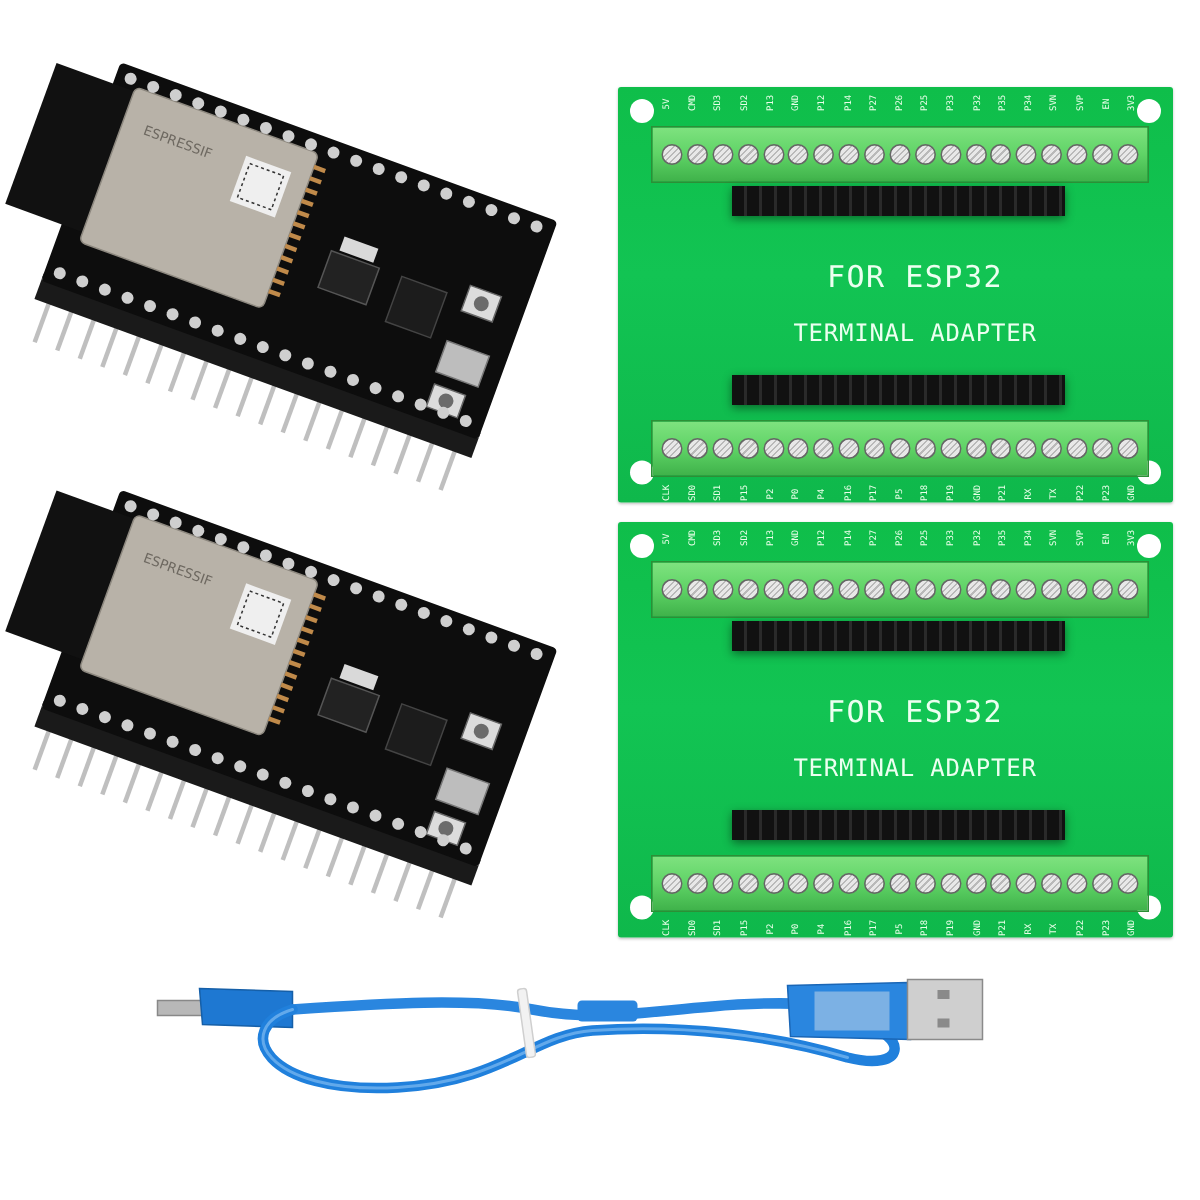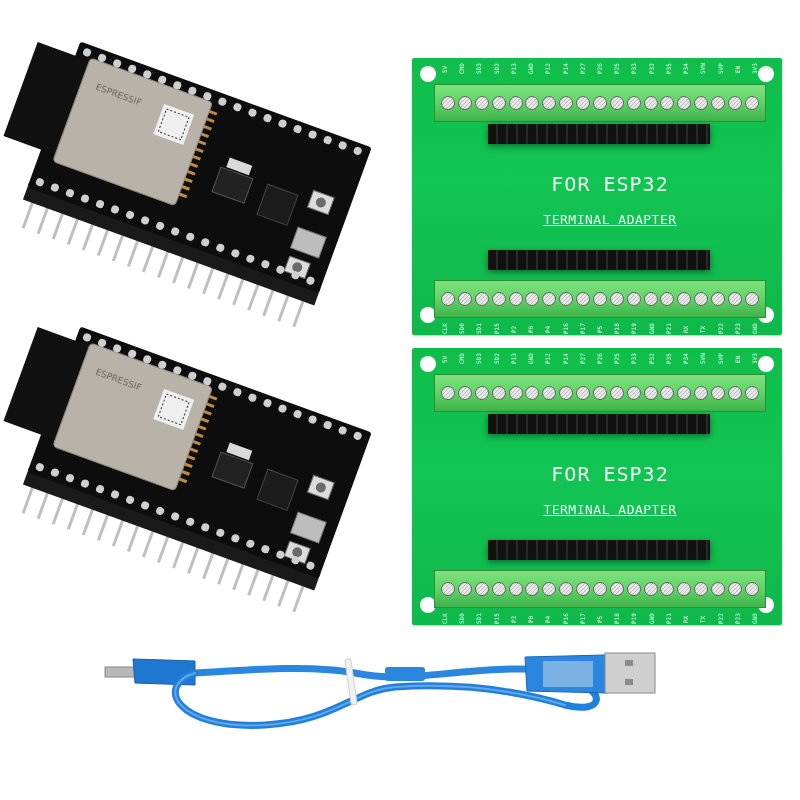--- a/index.html
+++ b/index.html
@@ -53,21 +53,21 @@
   .pin-labels span {
     writing-mode: vertical-rl;
     transform: rotate(180deg);
     width: 10px; text-align: center; line-height: 10px;
   }
   .adapter-title {
     position: absolute; left: 0; right: 0; text-align: center;
     font-family: "DejaVu Sans Mono", monospace; color: #ecfff0; padding-left: 26px;
   }
   .adapter-title.big { font-size: 20px; letter-spacing: 1px; }
-  .adapter-title.small { font-size: 13px; letter-spacing: 0.5px; text-decoration: underline; }
+  .adapter-title.small { font-size: 16px; letter-spacing: 0.5px; }
 
   
   .cable { position: absolute; left: 95px; top: 645px; width: 600px; height: 110px; }
   .cable svg { width: 100%; height: 100%; }
 </style>
 </head>
 <body>
 
 <div class="board" style="left:6px; top:38px; width:360px; height:270px;">
   <svg viewBox="0 0 360 270">

